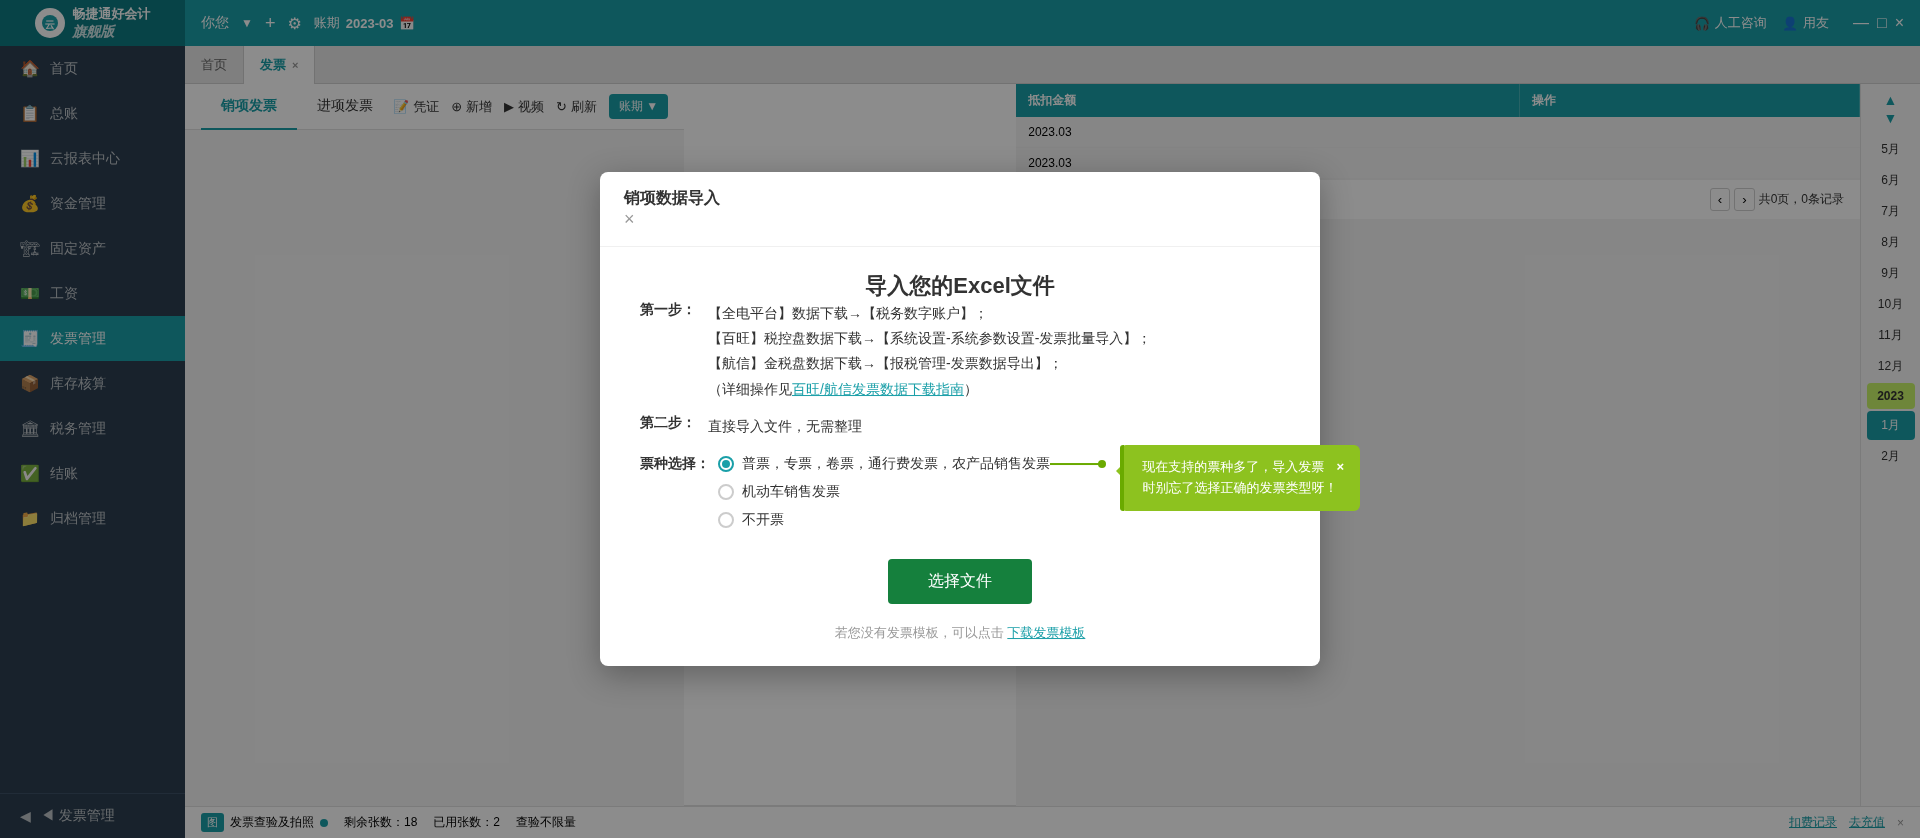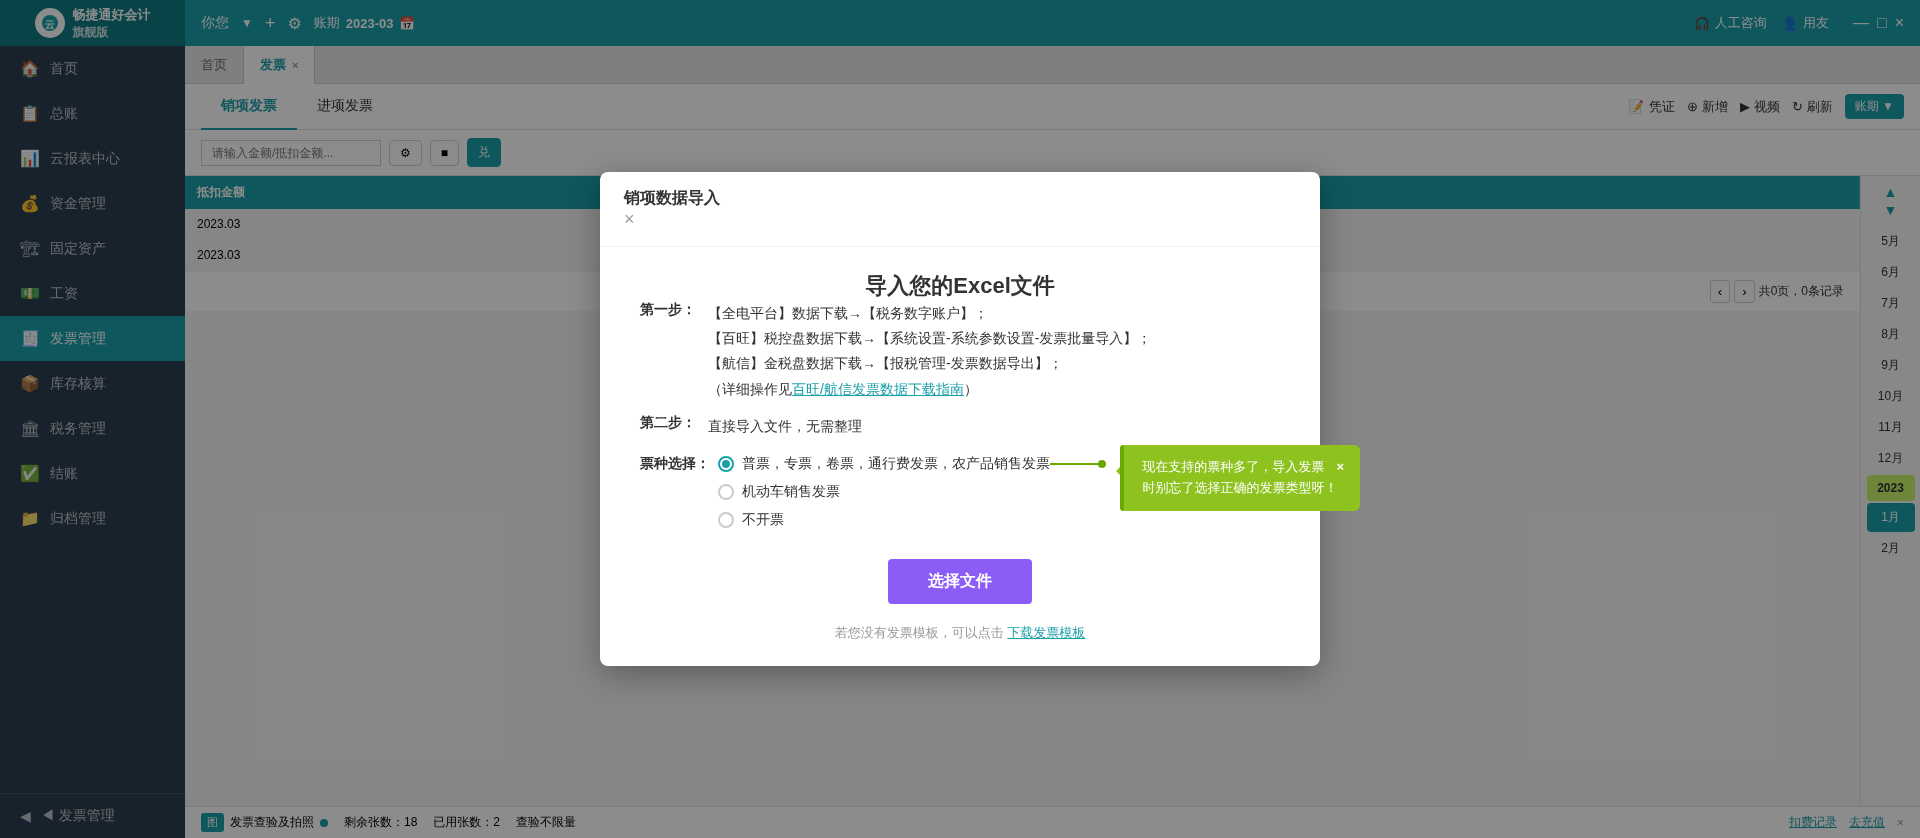--- a/index.html
+++ b/index.html
@@ -47,21 +47,21 @@
     .tab-bar {
       background: #e8e8e8; display: flex; align-items: center; height: 38px; border-bottom: 1px solid #d0d0d0; flex-shrink: 0;
     }
     .tab-item {
       padding: 0 16px; height: 38px; display: flex; align-items: center; gap: 6px; cursor: pointer; font-size: 13px; color: #666; border-right: 1px solid #d0d0d0;
     }
     .tab-item.active { background: white; color: #1a9fa8; font-weight: bold; }
     .tab-close { font-size: 11px; color: #999; cursor: pointer; }
 
     
-    .page-area { flex: 1; display: flex; flex-direction: column; overflow: hidden; }
+    .page-area { flex: 1; display: flex; overflow: hidden; }
 
     
     .invoice-nav {
       background: white; padding: 0 16px; display: flex; align-items: center; gap: 0; border-bottom: 1px solid #e0e0e0; height: 46px; flex-shrink: 0;
     }
     .invoice-nav-item { padding: 0 20px; height: 46px; display: flex; align-items: center; cursor: pointer; font-size: 14px; color: #333; border-bottom: 2px solid transparent; }
     .invoice-nav-item.active { color: #1a9fa8; border-bottom: 2px solid #1a9fa8; font-weight: bold; }
 
     
     .toolbar { background: white; padding: 8px 16px; display: flex; align-items: center; gap: 8px; border-bottom: 1px solid #e0e0e0; flex-shrink: 0; }
@@ -130,22 +130,22 @@
     .step-link { color: #1a9fa8; text-decoration: underline; cursor: pointer; }
 
     .ticket-section { margin: 16px 0; font-size: 14px; }
     .ticket-label { font-weight: bold; color: #333; margin-bottom: 10px; }
     .radio-item { display: flex; align-items: center; gap: 8px; margin-bottom: 10px; font-size: 14px; color: #333; }
     .radio-circle { width: 16px; height: 16px; border-radius: 50%; border: 2px solid #ccc; display: flex; align-items: center; justify-content: center; flex-shrink: 0; }
     .radio-circle.checked { border-color: #1a9fa8; }
     .radio-circle.checked::after { content: ''; width: 8px; height: 8px; border-radius: 50%; background: #1a9fa8; }
 
     .select-file-btn {
-      display: block; margin: 20px auto; background: #8b5cf6; color: white;
-      border: none; padding: 12px 40px; border-radius: 4px; font-size: 16px; cursor: pointer; font-weight: bold;
+      display: block; margin: 20px auto; background: #15803d; color: white;
+      border: none; padding: 12px 40px; border-radius: 4px; font-size: 16px; cursor: pointer; font-weight: normal;
     }
     .modal-footer-text { text-align: center; font-size: 13px; color: #999; margin-top: 12px; }
     .modal-footer-link { color: #1a9fa8; text-decoration: underline; cursor: pointer; }
 
     
     .tooltip-bubble {
       position: absolute; right: -310px; top: -10px;
       background: #8dc21f; color: white; padding: 12px 16px;
       border-radius: 6px; font-size: 13px; width: 250px; line-height: 1.6;
       z-index: 400;
@@ -166,21 +166,21 @@
 <div class="top-header">
   <div class="logo-area">
     <div class="logo-icon">
       <svg viewBox="0 0 20 20" fill="#1a9fa8">
           <circle cx="10" cy="10" r="8" fill="#1a9fa8"></circle>
           <text x="5" y="15" fill="white" font-size="10">云</text>
         </svg>
     </div>
     <div>
       <div style="font-size:13px;">畅捷通好会计</div>
-      <div style="font-size:12px;opacity:0.8;">旗舰版</div>
+      <div style="font-size:14px;opacity:0.8;font-style:italic;">旗舰版</div>
     </div>
   </div>
   <div class="header-center">
     <span class="header-company">你您</span>
     <span class="header-arrow">▼</span>
     <span class="header-plus">+</span>
     <span class="header-gear">⚙</span>
     <span class="header-period">
       <span>账期</span>
       <span style="font-weight:bold;">2023-03</span>

